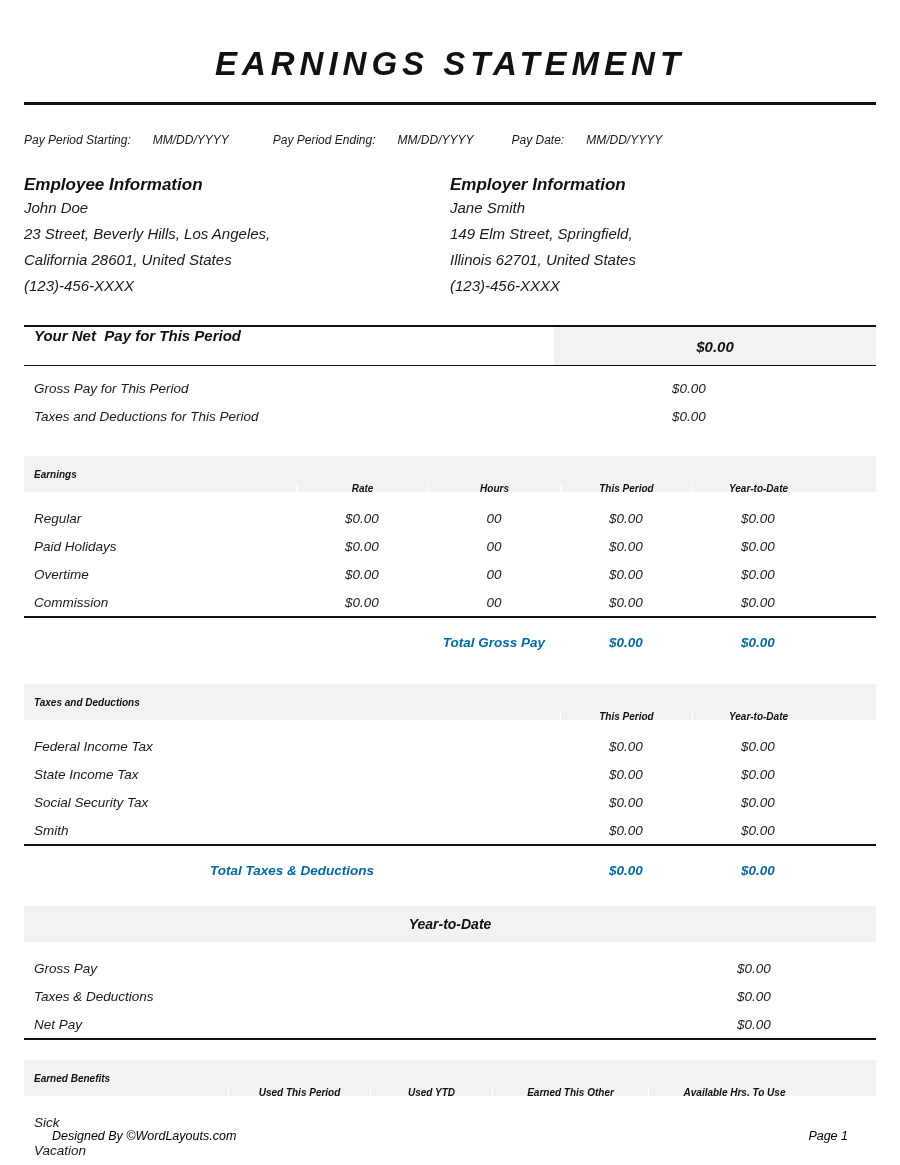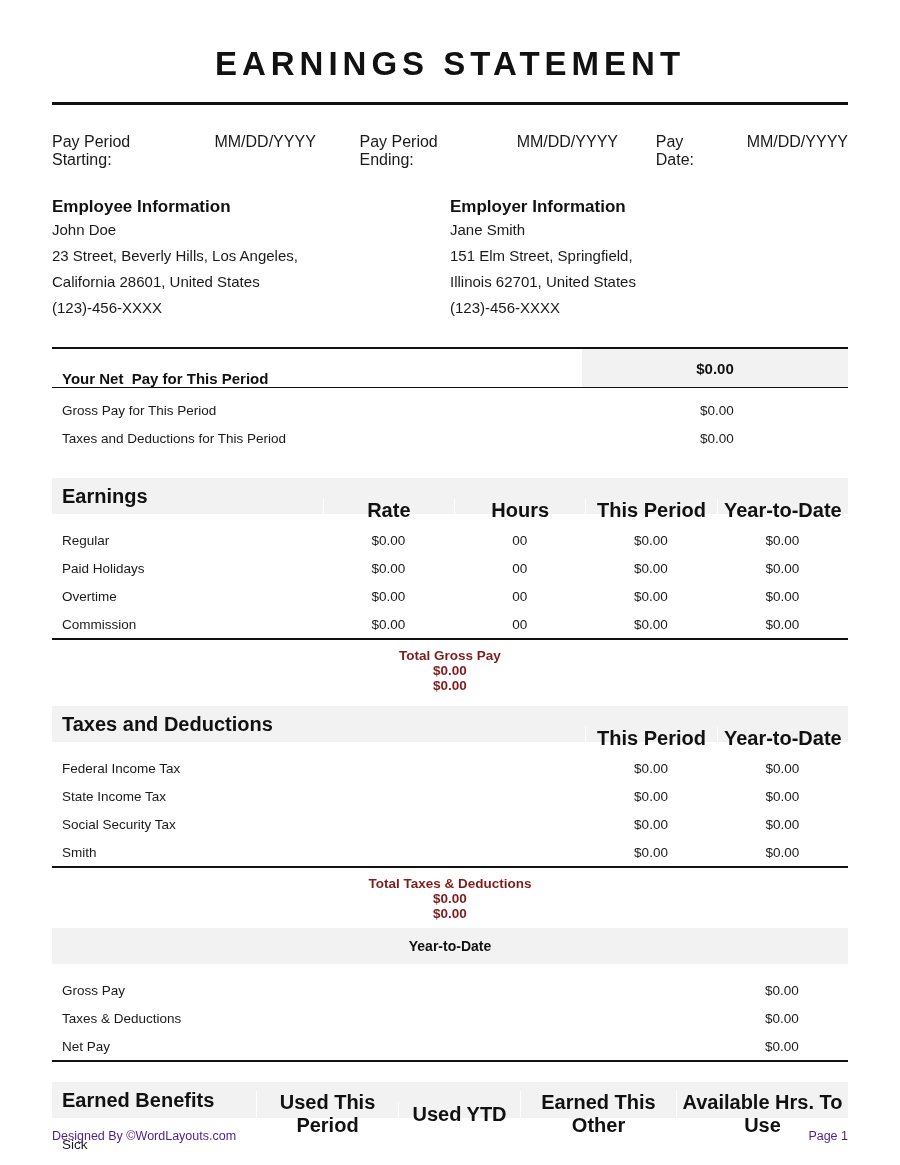--- a/index.html
+++ b/index.html
@@ -13,21 +13,22 @@
     font-family: "Liberation Sans", sans-serif;
     color: #1a1a1a;
     position: relative;
     overflow: hidden;
   }
   .page {
     position: relative;
     width: 900px;
     height: 1165px;
     box-sizing: border-box;
-    padding: 0 52px;
+    padding: 0 24px;
+    font-style: italic;
   }
 
   
   .title {
     text-align: center;
     font-size: 33px;
     font-weight: bold;
     letter-spacing: 5px;
     color: #111111;
     padding-top: 46px;
@@ -35,21 +36,21 @@
   }
   .title-rule {
     border-top: 3px solid #111111;
     margin-top: 20px;
   }
 
   
   .period-row {
     display: flex;
     align-items: baseline;
-    font-size: 16px;
+    font-size: 12px;
     padding-top: 28px;
     color: #1a1a1a;
   }
   .period-label { font-weight: normal; }
   .period-value { margin-left: 22px; }
   .period-group { display: flex; align-items: baseline; }
   .period-gap-a { width: 44px; }
   .period-gap-b { width: 38px; }
 
   
@@ -72,21 +73,21 @@
   
   .block { margin-top: 0; }
   .rule-thick { border-top: 2.6px solid #111111; }
   .rule-thin  { border-top: 1px solid #111111; }
 
   .band {
     background: #f2f2f2;
     display: flex;
     align-items: center;
     height: 36px;
-    font-size: 20px;
+    font-size: 10px;
     font-weight: bold;
     color: #111111;
   }
   .band-plain {
     background: #f2f2f2;
     height: 36px;
     display: flex;
     align-items: center;
     justify-content: center;
     font-size: 14px;
@@ -96,36 +97,35 @@
 
   .row {
     display: flex;
     align-items: center;
     height: 28px;
     font-size: 13.5px;
     color: #1a1a1a;
   }
   .row.total {
     font-weight: bold;
-    color: #7f1d1d;
+    color: #0369a1;
     height: 32px;
-    flex-direction: column;
   }
 
   .cell-label { padding-left: 10px; box-sizing: border-box; }
   .cell-c { text-align: center; box-sizing: border-box; }
   .cell-r { text-align: center; box-sizing: border-box; }
 
   .divider { border-left: 1px solid #ffffff; margin-top: 28px; }
 
   
   .netpay-head {
     display: flex;
     height: 38px;
-    align-items: flex-end;
+    align-items: flex-start;
   }
   .netpay-label {
     width: 530px;
     padding-left: 10px;
     font-size: 15px;
     font-weight: bold;
     color: #111111;
     box-sizing: border-box;
     white-space: pre;
   }
@@ -175,21 +175,21 @@
 
   
   .footer {
     position: absolute;
     left: 52px;
     right: 52px;
     bottom: 22px;
     display: flex;
     justify-content: space-between;
     font-size: 12.5px;
-    color: #4c1d95;
+    color: #000000;
   }
 </style>
 </head>
 <body>
 
 <div class="page">
 
   <div class="title">EARNINGS STATEMENT</div>
   <div class="title-rule"></div>
 
@@ -214,21 +214,21 @@
     <div class="party">
       <div class="party-title">Employee Information</div>
       <div class="party-line">John Doe</div>
       <div class="party-line">23 Street, Beverly Hills, Los Angeles,</div>
       <div class="party-line">California 28601, United States</div>
       <div class="party-line">(123)-456-XXXX</div>
     </div>
     <div class="party">
       <div class="party-title">Employer Information</div>
       <div class="party-line">Jane Smith</div>
-      <div class="party-line">151 Elm Street, Springfield,</div>
+      <div class="party-line">149 Elm Street, Springfield,</div>
       <div class="party-line">Illinois 62701, United States</div>
       <div class="party-line">(123)-456-XXXX</div>
     </div>
   </div>
 
   <div class="spacer-26"></div>
 
   <div class="block">
     <div class="rule-thick"></div>
     <div class="netpay-head">

